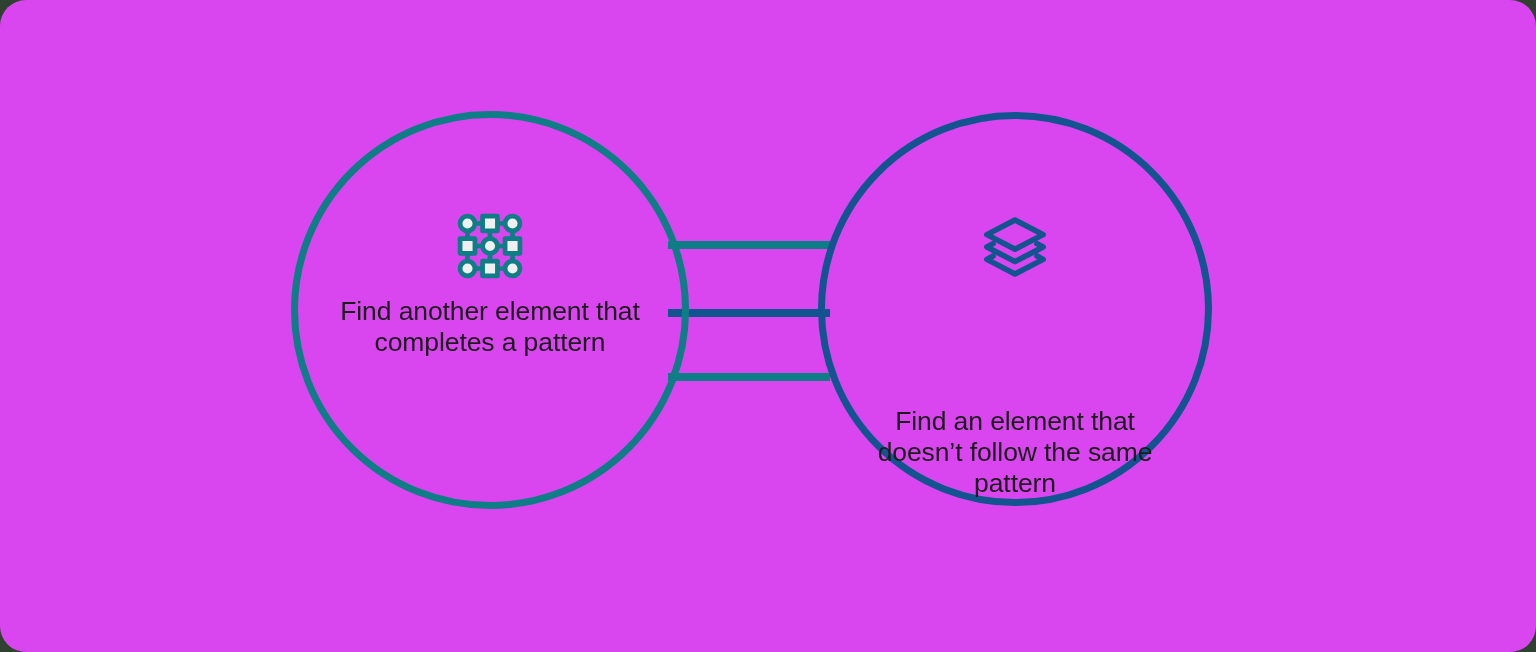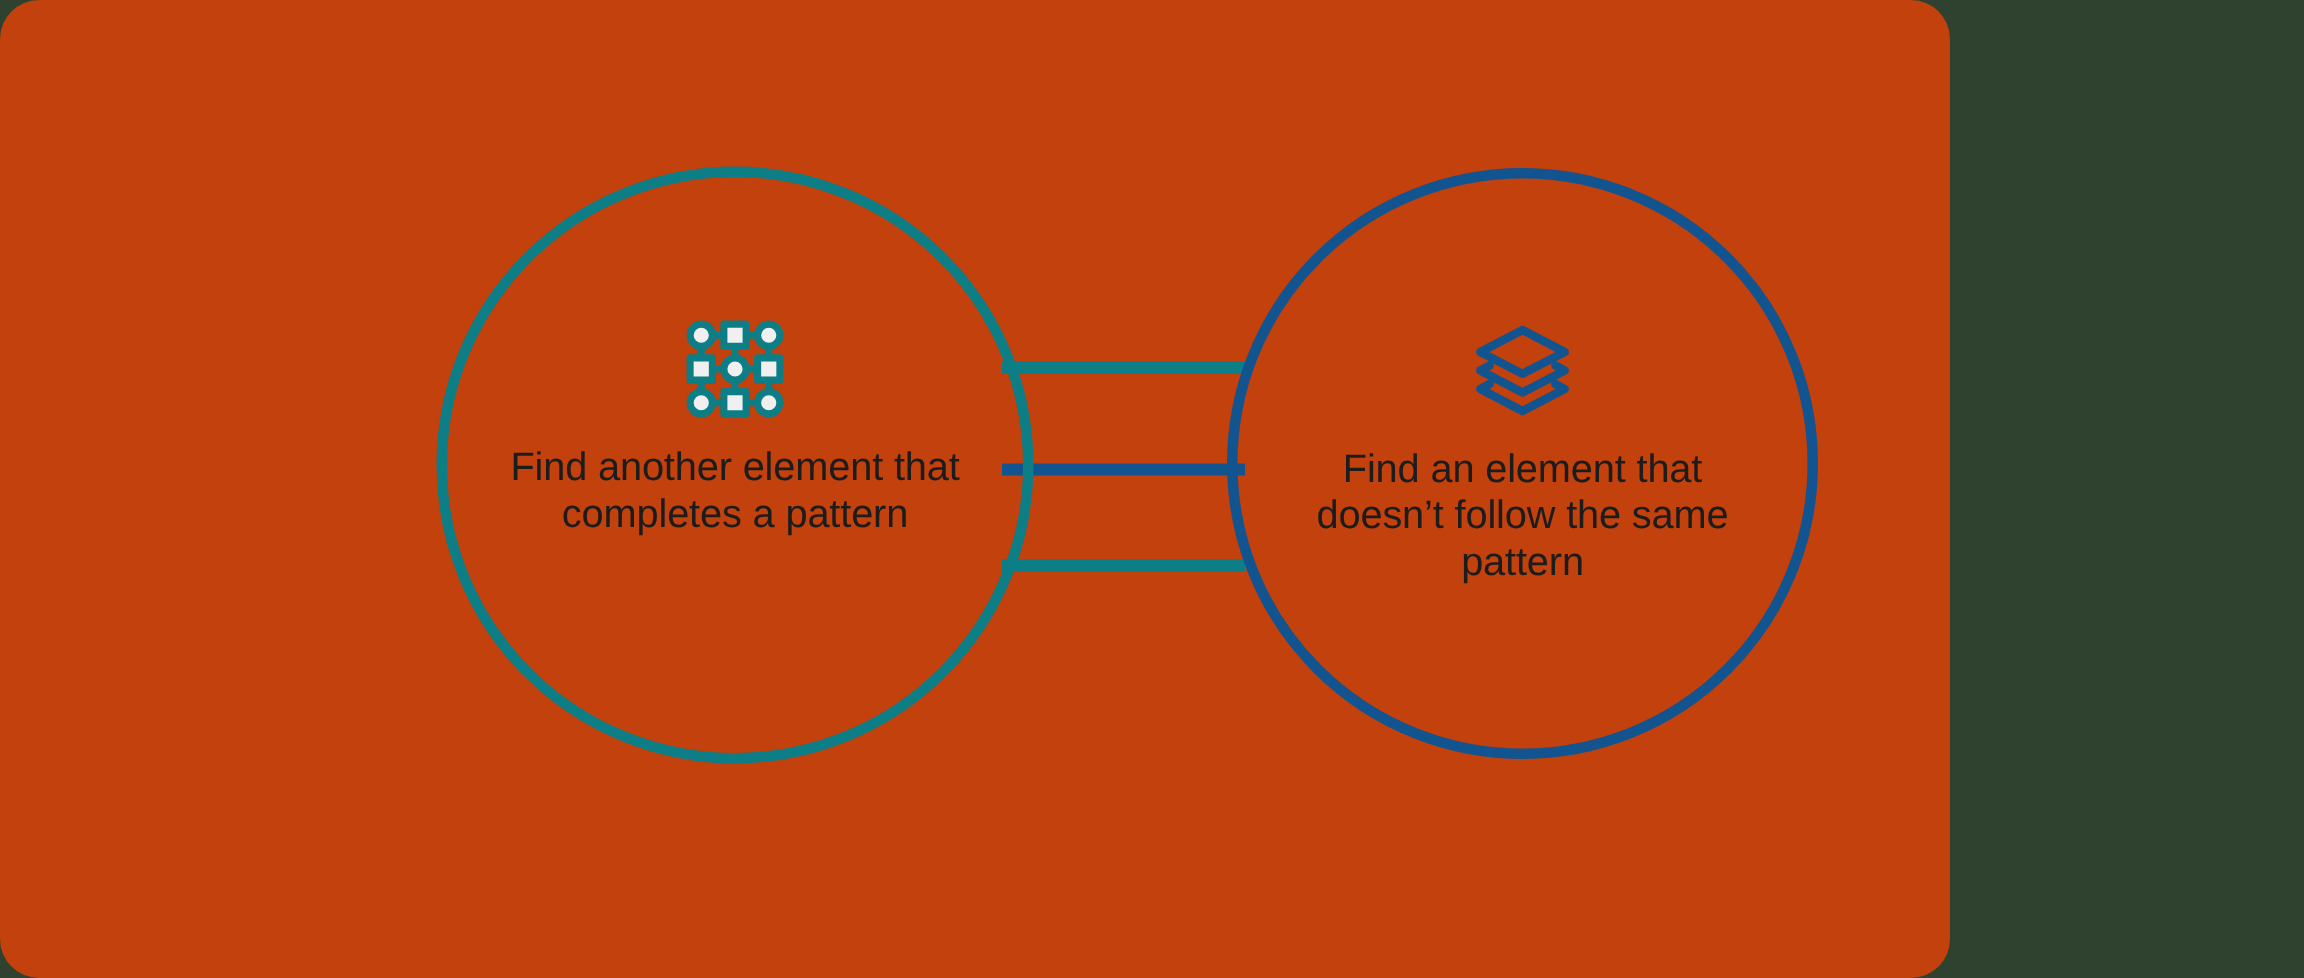--- a/index.html
+++ b/index.html
@@ -11,23 +11,23 @@
     height: 652px;
     background: #2f412f;
     font-family: "Liberation Sans", sans-serif;
     overflow: hidden;
   }
 
   .card {
     position: absolute;
     left: 0;
     top: 0;
-    width: 1300px;
+    width: 1536px;
     height: 652px;
-    background: #c2410c;
+    background: #d946ef;
     border-radius: 26px;
     overflow: hidden;
   }
 
   .diagram {
     position: absolute;
     left: 0;
     top: 0;
     width: 1536px;
     height: 652px;
@@ -53,20 +53,21 @@
     padding-top: 92px;
   }
 
   .node-right {
     left: 818px;
     top: 112px;
     width: 394px;
     height: 394px;
     border: 7px solid #11548f;
     padding-top: 92px;
+    justify-content: space-between;
   }
 
   .node-icon {
     width: 72px;
     height: 72px;
     display: block;
     margin-bottom: 14px;
   }
 
   .node-label {

